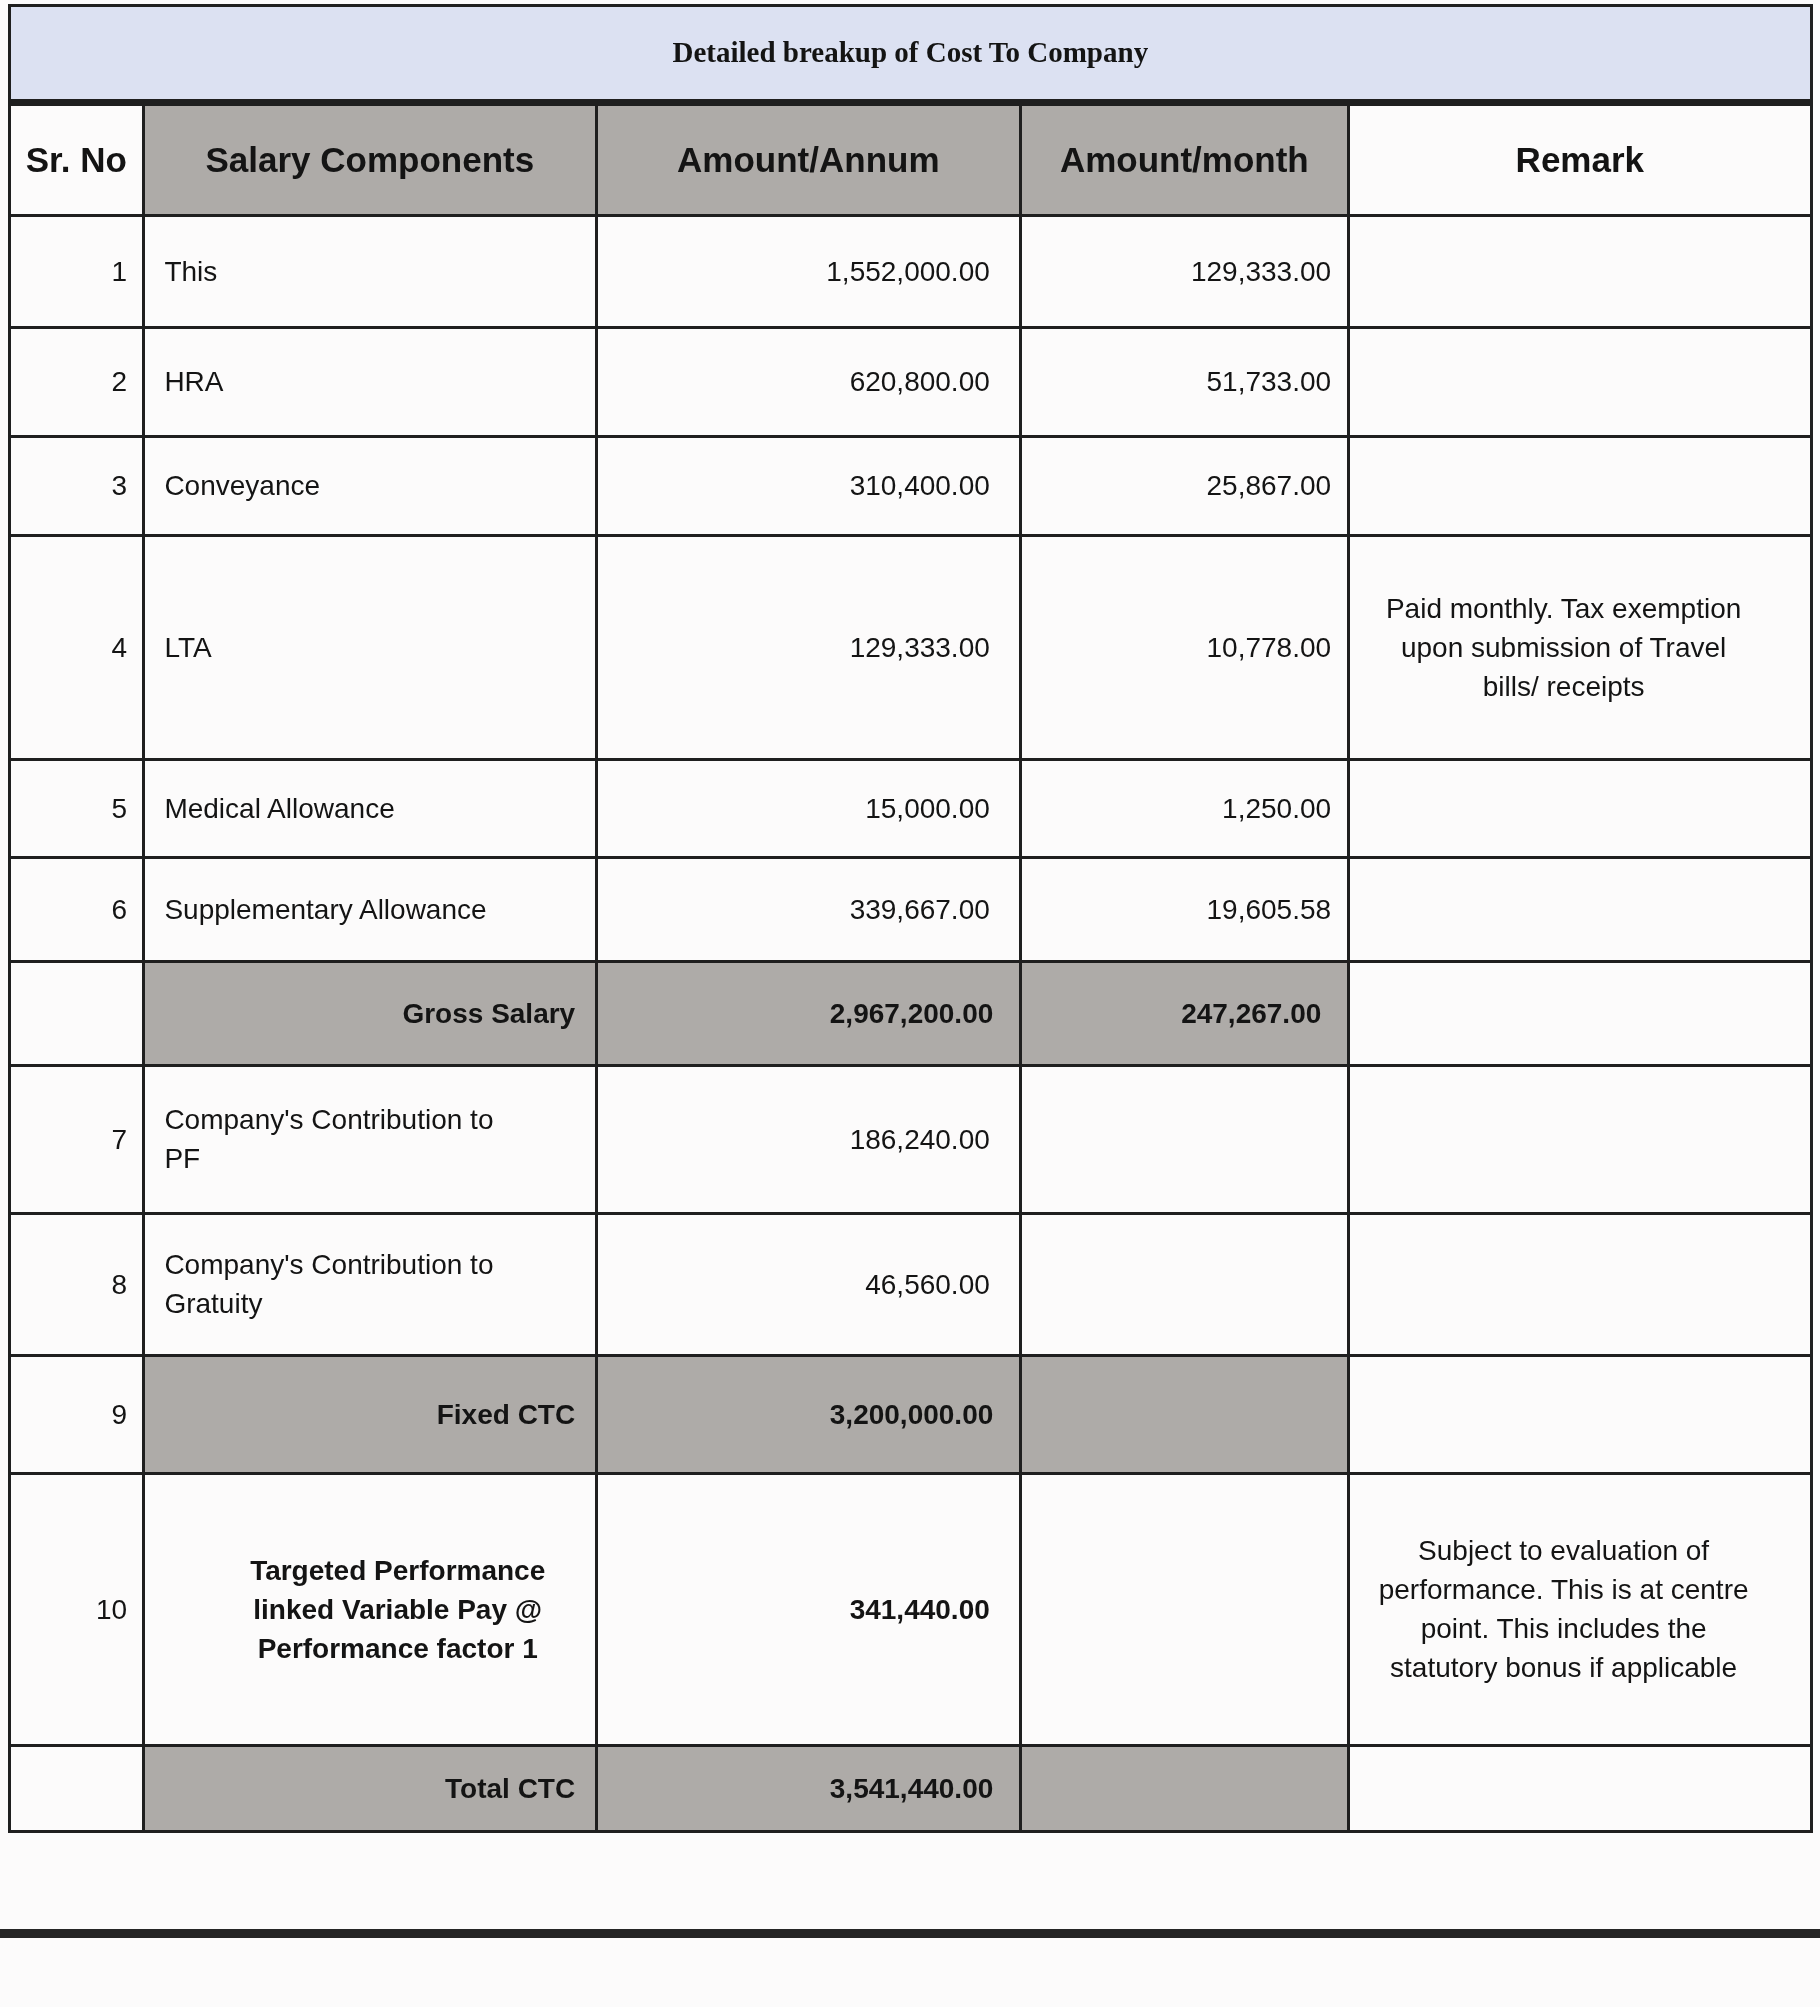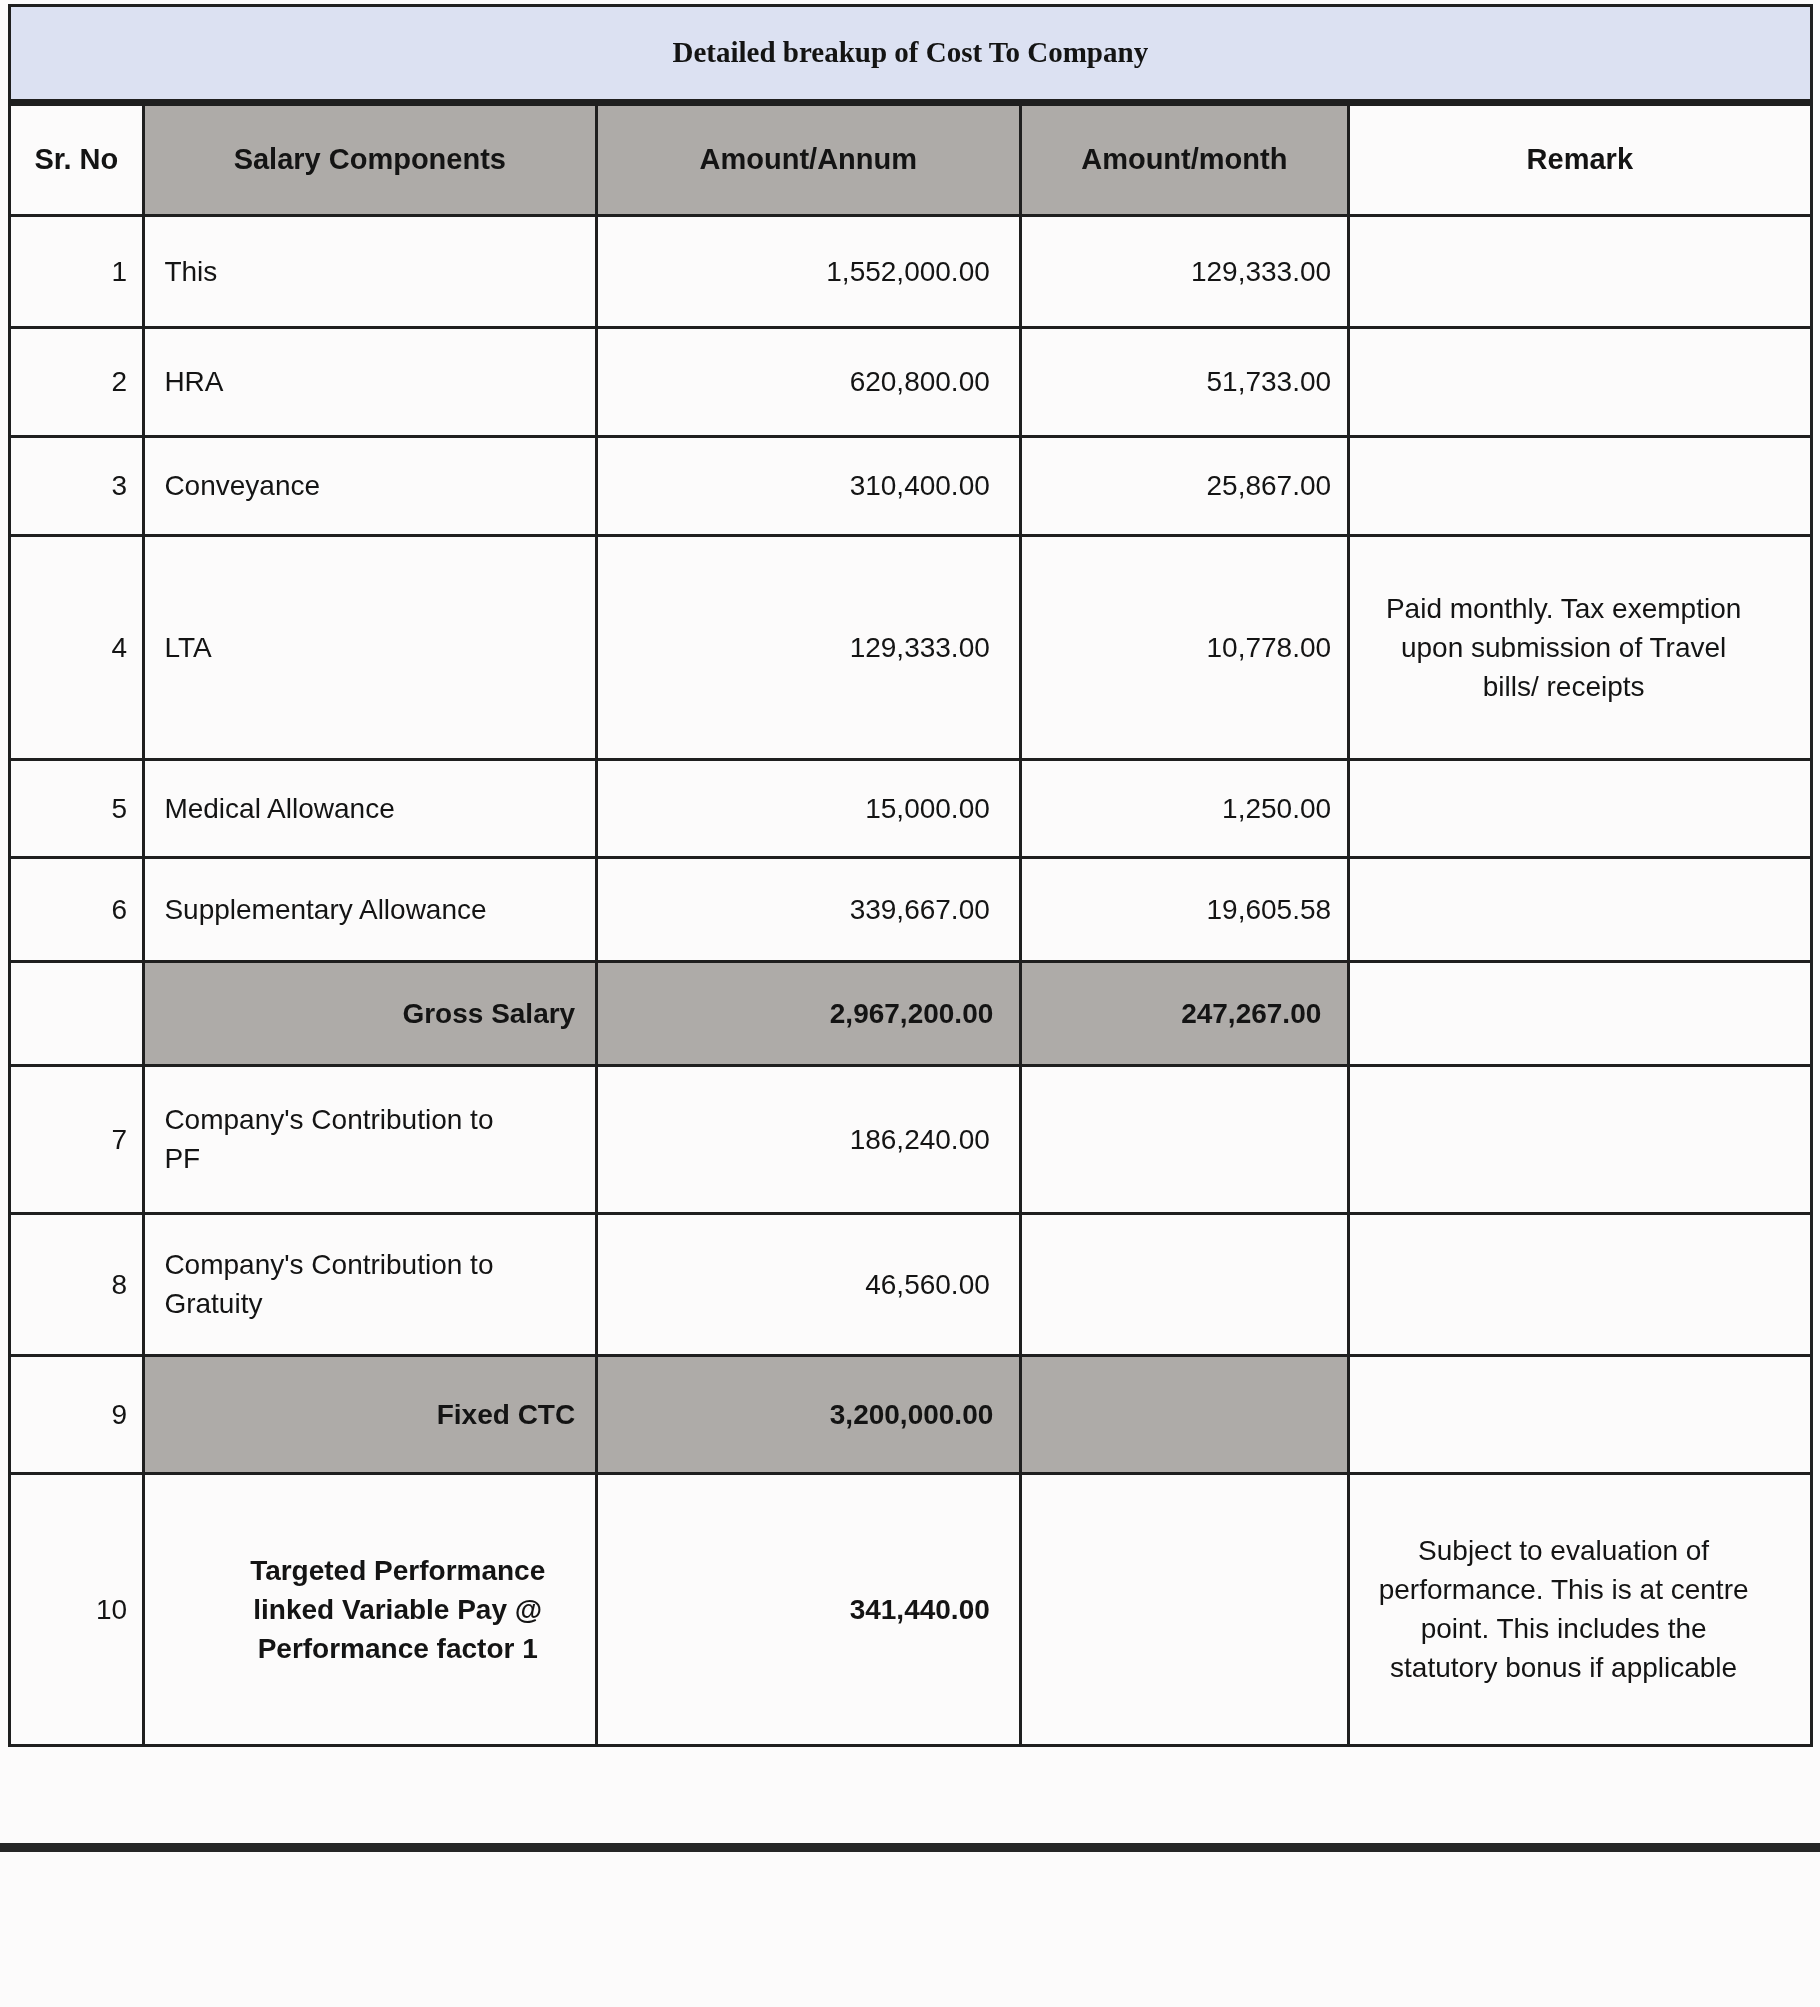--- a/index.html
+++ b/index.html
@@ -43,21 +43,21 @@
     background: var(--blue);
     text-align: center;
     font-weight: bold;
     font-size: 29px;
     border-bottom-width: 7.8px;
     font-family: Liberation Serif, serif;
   }
   
   th {
     font-weight: bold;
-    font-size: 29px;
+    font-size: 35px;
     text-align: center;
   }
   th.gray { background: var(--gray); }
   
   td.sr   { text-align: right; padding-right: 14.7px; }
   td.comp { text-align: left;  padding: 9.8px 69px 9.8px 19.6px; }
   td.num  { text-align: right; padding-right: 29px; white-space: nowrap; }
   td.num-month { text-align: right; padding-right: 15.7px; white-space: nowrap; }
   td.remark { text-align: center; padding: 13.7px 54px 13.7px 21.6px; }
   
@@ -183,20 +183,27 @@
           <td class="sum num-month"></td>
           <td class="remark"></td>
         </tr>
         <tr style="height: 272px;">
           <td class="sr">10</td>
           <td class="comp-emph"><span class="wrap">Targeted Performance linked Variable Pay @ Performance factor 1</span></td>
           <td class="num num-emph">341,440.00</td>
           <td class="num-month"></td>
           <td class="remark">Subject to evaluation of performance. This is at centre point. This includes the statutory bonus if applicable</td>
         </tr>
+        <tr style="height: 86px;">
+          <td class="sr"></td>
+          <td class="sum comp-sum">Total CTC</td>
+          <td class="sum num">3,541,440.00</td>
+          <td class="sum num-month"></td>
+          <td class="remark"></td>
+        </tr>
         <tr class="empty-row" style="height: 98px;">
           <td class="sr"></td>
           <td class="comp"></td>
           <td class="num"></td>
           <td class="num-month"></td>
           <td class="remark"></td>
         </tr>
       </tbody>
   </table>
   <div class="bottom-rule"></div>

